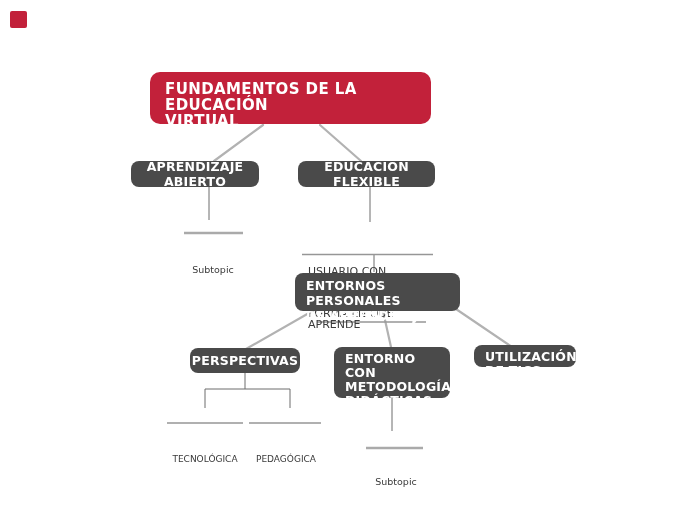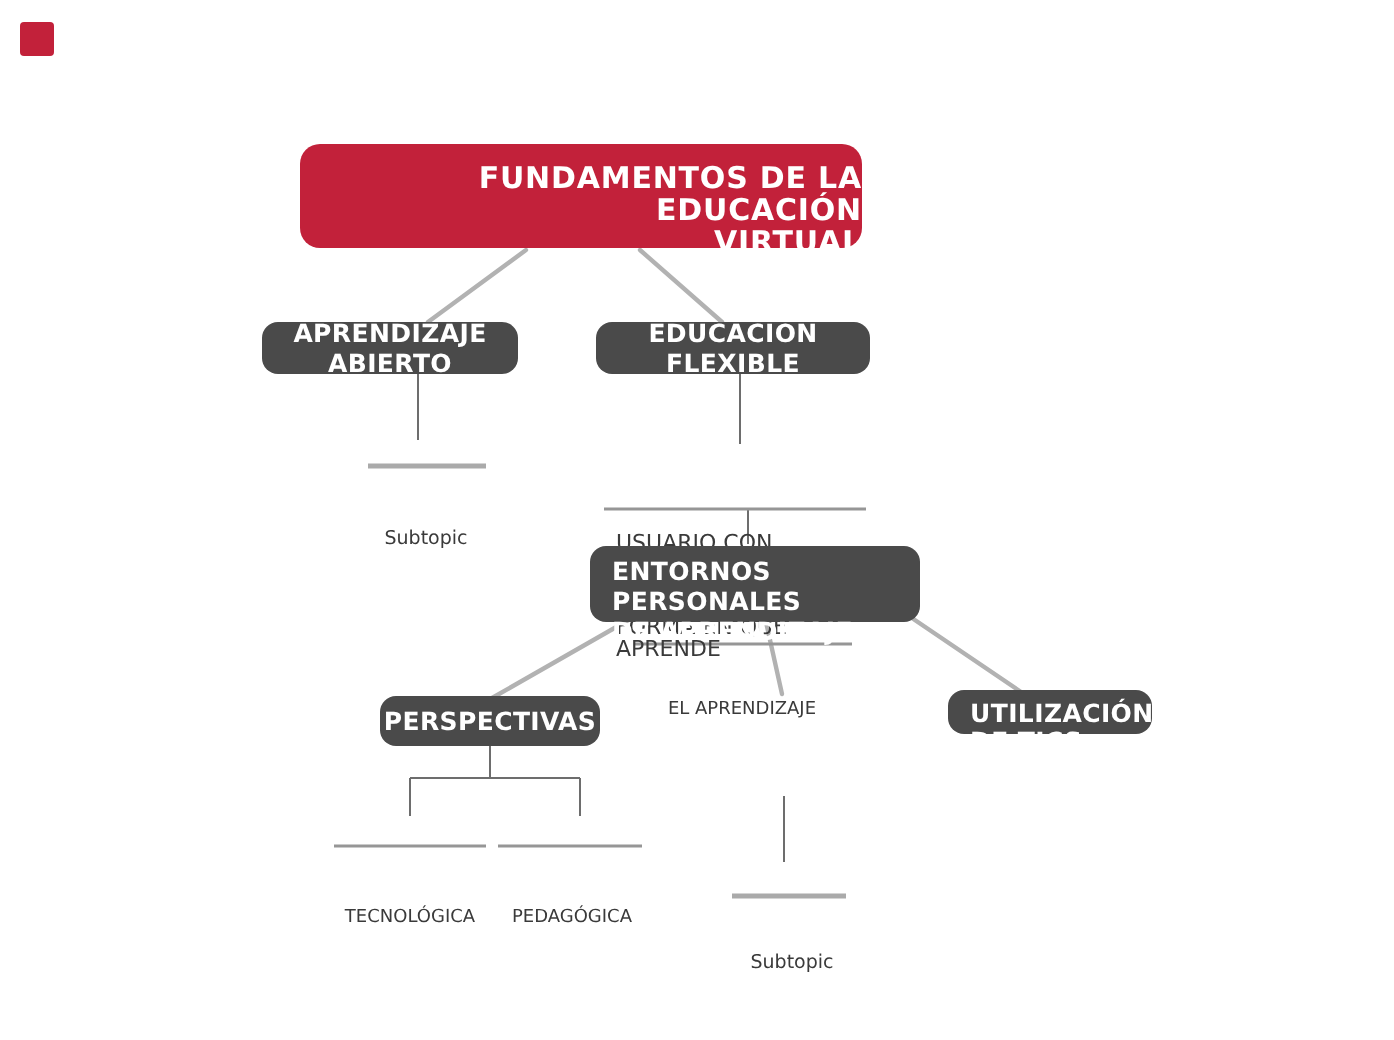--- a/index.html
+++ b/index.html
@@ -11,21 +11,21 @@
   #connectors { position:absolute; left:0; top:0; width:697px; height:520px; z-index:1; }
 
   .node {
     position:absolute; z-index:3; color:#ffffff; font-weight:bold;
     letter-spacing:0.2px; white-space:pre-line; cursor:default;
   }
   .topic { background:#4a4a4a; border-radius:8px; }
   .root  { background:#c2213a; border-radius:10px; }
   .center-txt { display:flex; align-items:center; justify-content:center; text-align:center; }
 
-  #node-root { left:150px; top:72px; width:281px; height:52px; padding:9px 0 0 15px; font-size:15px; line-height:16px; letter-spacing:0.4px;text-align:right; }
+  #node-root { left:150px; top:72px; width:281px; height:52px; padding:9px 0 0 15px; font-size:15px; line-height:16px; letter-spacing:0.4px; }
   #node-aprendizaje { left:131px; top:161px; width:128px; height:26px; font-size:12.5px; }
   #node-educacion   { left:298px; top:161px; width:137px; height:26px; font-size:12.5px; }
   #node-entornos    { left:295px; top:273px; width:165px; height:38px; padding:5px 0 0 11px; font-size:12.5px; line-height:15px; }
   #node-perspectivas{ left:190px; top:348px; width:110px; height:25px; font-size:12.5px; }
   #node-entorno-met { left:334px; top:347px; width:116px; height:51px; padding:5px 0 0 11px; font-size:12.5px; line-height:14px; }
   #node-utilizacion { left:474px; top:345px; width:102px; height:22px; padding:5px 0 0 11px; font-size:12.5px; line-height:14px; }
 
   .leaf-label {
     position:absolute; z-index:2; color:#3a3a3a; font-size:9px; line-height:11px;
     text-align:center; white-space:pre-line; cursor:default;margin-top:44px;
@@ -91,19 +91,22 @@
 
   <div class="node topic" id="node-entornos">ENTORNOS PERSONALES
 DE APRENDIZAJE</div>
 
   <div class="node topic center-txt" id="node-perspectivas">PERSPECTIVAS</div>
 
   <div class="leaf-label" id="label-tecnologica">TECNOLÓGICA</div>
 
   <div class="leaf-label" id="label-pedagogica">PEDAGÓGICA</div>
 
+  <div class="node topic" id="node-entorno-met">ENTORNO CON
+METODOLOGÍAS
+DIDÁCTICAS</div>
 
   <div class="node topic" id="node-utilizacion">UTILIZACIÓN
 DE TICS</div>
 
   <div class="leaf-label" id="label-subtopic-2">Subtopic</div>
 
 </div>
 
 </body></html>

